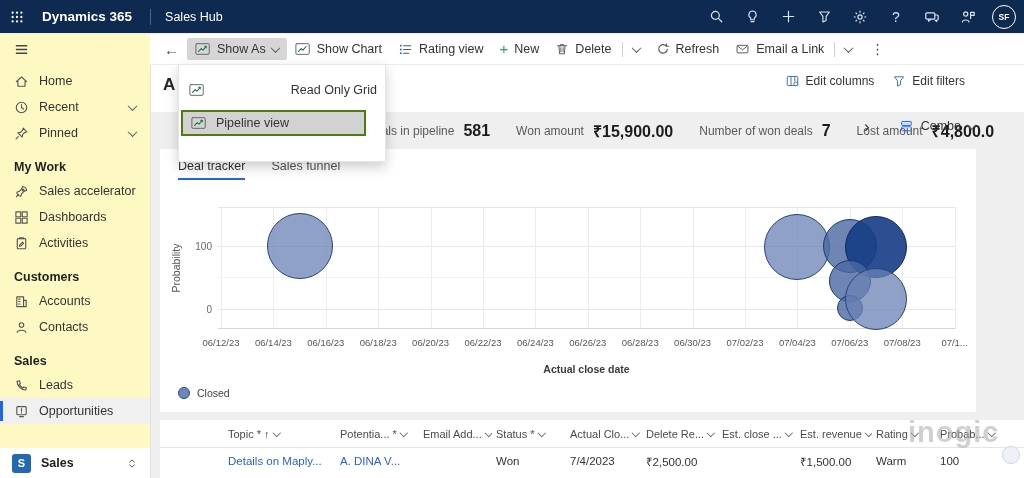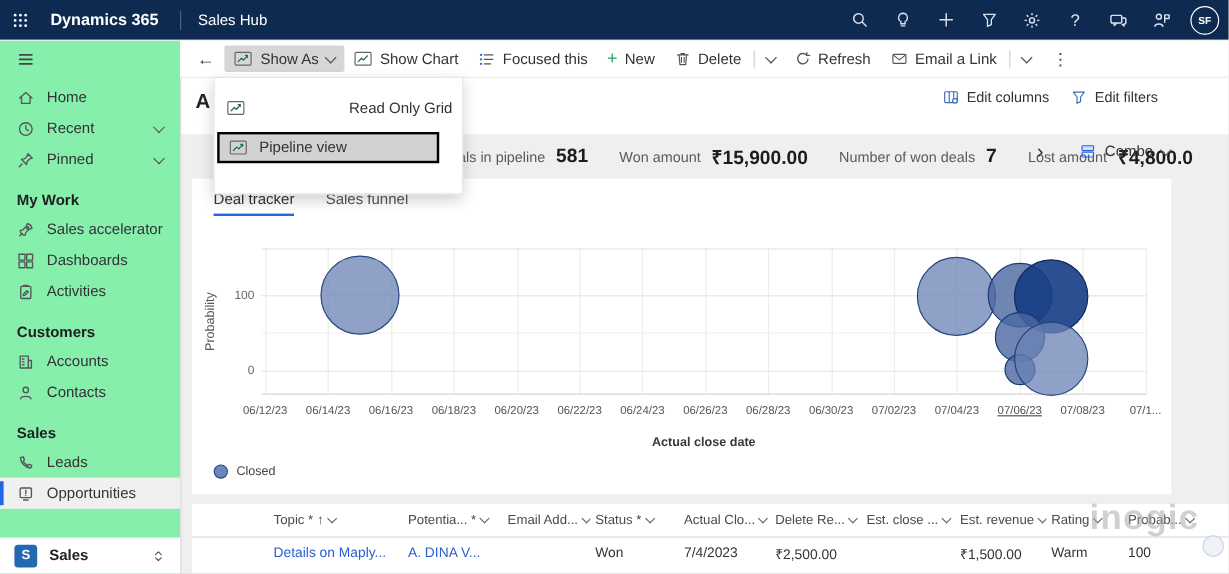--- a/index.html
+++ b/index.html
@@ -22,21 +22,21 @@
   .cmdbar{position:absolute;left:150px;top:34px;width:874px;height:30px;background:#fff;
     border-bottom:1px solid #ececec;display:flex;align-items:center;font-size:12.5px;color:#333;z-index:40;}
   .cmd{display:flex;align-items:center;gap:6px;padding:4px 8px;border-radius:2px;cursor:pointer;white-space:nowrap;}
   .cmd.pressed{background:#d6d6d6;}
   .chev{display:inline-block;width:6px;height:6px;border-right:1.2px solid #5a5a5a;border-bottom:1.2px solid #5a5a5a;
     transform:rotate(45deg) translate(-1px,-1px);}
   .divider{width:1px;height:15px;background:#d0d0d0;margin:0 2px;}
   .cmd-plus{color:#2f9e63;font-size:15px;font-weight:400;}
   .cmd-more{font-size:14px;color:#444;padding:0 10px;cursor:pointer;}
   
-  .sidebar{position:absolute;left:0;top:34px;width:150px;height:444px;background:#86efac;border-right:1px solid #e2e2e2;z-index:30;}
+  .sidebar{position:absolute;left:0;top:34px;width:150px;height:444px;background:#fef9c3;border-right:1px solid #e2e2e2;z-index:30;}
   .hamburger{height:30px;display:flex;align-items:center;padding-left:14px;color:#444;cursor:pointer;}
   .nav{padding-top:4px;}
   .nav-item{height:26px;display:flex;align-items:center;gap:10px;padding-left:14px;font-size:12.5px;color:#333;
     cursor:pointer;position:relative;white-space:nowrap;}
   .nav-item .icon{color:#555;}
   .nav-item.sel{background:#f0f0f0;}
   .nav-item.sel::before{content:"";position:absolute;left:0;top:3px;bottom:3px;width:3px;background:#2266e3;}
   .nav-item .endchev{margin-left:auto;margin-right:14px;}
   .nav-header{height:22px;display:flex;align-items:center;padding-left:14px;font-size:12.5px;font-weight:700;
     color:#1f1f1f;margin-top:10px;white-space:nowrap;}
@@ -94,21 +94,21 @@
   .grid td.link{color:#2b5fce;cursor:pointer;}
   .watermark{position:absolute;left:758px;top:352px;font-size:29px;font-weight:700;letter-spacing:1px;
     color:rgba(170,170,170,0.55);z-index:20;pointer-events:none;}
   .scroll-circle{position:absolute;left:852px;top:382px;width:16px;height:16px;border-radius:50%;
     background:#eef2f8;border:1px solid #ccd6e6;z-index:21;cursor:pointer;}
   
   .dropdown{position:absolute;left:178px;top:64px;width:206px;height:96px;background:#fff;
     border:1px solid #e6e6e6;box-shadow:0 5px 12px rgba(0,0,0,0.20);z-index:50;}
   .dd-item{display:flex;align-items:center;gap:9px;height:24px;font-size:12.5px;color:#333;cursor:pointer;}
   .dd-item.plain{margin:13px 8px 8px 10px;justify-content:space-between;}
-  .dd-item.hl{margin:3px 19px 0 2px;background:#d2d2d2;border:2px solid #000000;padding-left:8px;height:22px;}
+  .dd-item.hl{margin:3px 19px 0 2px;background:#d2d2d2;border:2px solid #4d7c0f;padding-left:8px;height:22px;}
 </style>
 </head>
 <body>
 
 <div class="stage">
 
   <header class="topbar">
     <span class="tb-waffle">
       <svg width="14" height="14" viewBox="0 0 16 16" fill="currentColor">
           <circle cx="3" cy="3" r="1.3"></circle>
@@ -195,21 +195,21 @@
     </span>
     <span class="cmd">
       <span class="icon">
           <svg width="15" height="15" viewBox="0 0 16 16" fill="none">
             <circle cx="3" cy="4" r="1" fill="#2266e3"></circle>
             <circle cx="3" cy="8" r="1" fill="#2266e3"></circle>
             <circle cx="3" cy="12" r="1" fill="#2266e3"></circle>
             <path d="M6 4h7.5M6 8h7.5M6 12h5.5" stroke="#555" stroke-width="1.2" stroke-linecap="round"></path>
           </svg>
         </span>
-      <span>Focused this</span>
+      <span>Rating view</span>
     </span>
     <span class="cmd">
       <span class="cmd-plus icon">+</span>
       <span>New</span>
     </span>
     <span class="cmd">
       <span class="icon" style="color:#555">
           <svg width="14" height="14" viewBox="0 0 16 16" fill="none" stroke="currentColor" stroke-width="1.1" stroke-linecap="round" stroke-linejoin="round">
             <path d="M3 4.3h10M6.3 4.3V3h3.4v1.3M4.5 4.3l.7 9.2h5.6l.7-9.2M6.7 6.5v4.8M9.3 6.5v4.8"></path>
           </svg>
@@ -467,21 +467,21 @@
         <div class="xl" style="left: 165.8px; top: 188px; position: absolute; margin-left: -28px;">06/16/23</div>
         <div class="xl" style="left: 218.2px; top: 188px; position: absolute; margin-left: -28px;">06/18/23</div>
         <div class="xl" style="left: 270.6px; top: 188px; position: absolute; margin-left: -28px;">06/20/23</div>
         <div class="xl" style="left: 323px; top: 188px; position: absolute; margin-left: -28px;">06/22/23</div>
         <div class="xl" style="left: 375.4px; top: 188px; position: absolute; margin-left: -28px;">06/24/23</div>
         <div class="xl" style="left: 427.8px; top: 188px; position: absolute; margin-left: -28px;">06/26/23</div>
         <div class="xl" style="left: 480.2px; top: 188px; position: absolute; margin-left: -28px;">06/28/23</div>
         <div class="xl" style="left: 532.6px; top: 188px; position: absolute; margin-left: -28px;">06/30/23</div>
         <div class="xl" style="left: 585px; top: 188px; position: absolute; margin-left: -28px;">07/02/23</div>
         <div class="xl" style="left: 637.4px; top: 188px; position: absolute; margin-left: -28px;">07/04/23</div>
-        <div class="xl" style="left: 689.8px; top: 188px; position: absolute; margin-left: -28px; text-decoration: underline;">07/06/23</div>
+        <div class="xl" style="left: 689.8px; top: 188px; position: absolute; margin-left: -28px;">07/06/23</div>
         <div class="xl" style="left: 742.2px; top: 188px; position: absolute; margin-left: -28px;">07/08/23</div>
         <div class="xl" style="left: 794.6px; top: 188px; position: absolute; margin-left: -28px;">07/1...</div>
       </section>
 
     <section class="grid-card">
       <table class="grid">
         <colgroup>
             <col style="width: 64px;">
             <col style="width: 112px;">
             <col style="width: 83px;">

